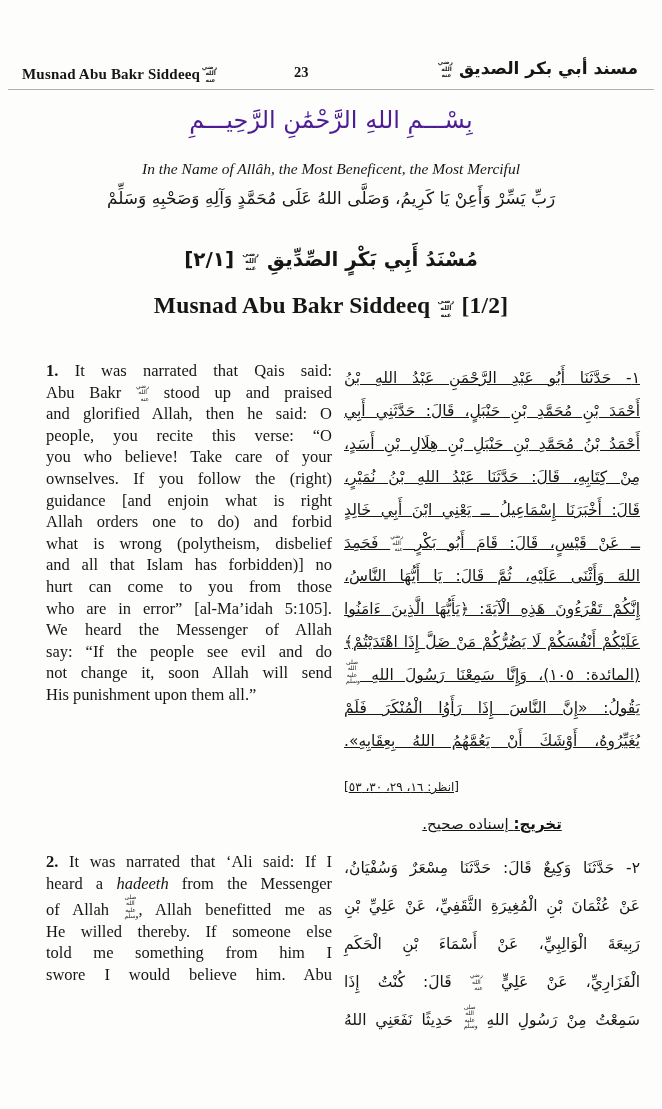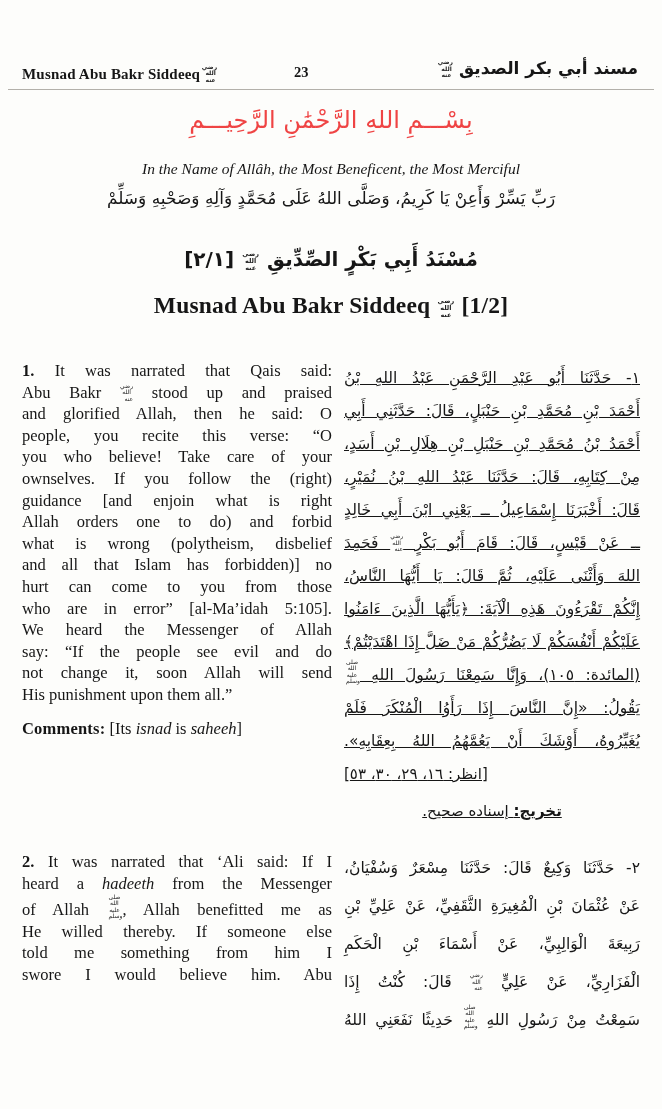--- a/index.html
+++ b/index.html
@@ -17,40 +17,40 @@
     font-family:"DejaVu Sans",sans-serif;
     direction:rtl;
   }
   
   .pg-header{position:absolute;top:62px;left:22px;right:24px;height:24px;}
   .ph-left{position:absolute;left:0;top:2px;font-weight:bold;font-size:15px;letter-spacing:.2px;}
   .ph-center{position:absolute;left:272px;top:2px;font-weight:bold;font-size:14.5px;}
   .ph-right{position:absolute;right:0;top:-4px;font-size:17px;font-weight:bold;}
   .rule{position:absolute;top:89px;left:8px;width:646px;height:1px;background:#b3b0aa;}
   
-  .basmala{position:absolute;top:106px;left:0;width:100%;text-align:center;font-size:24px;color:#ef4444;}
+  .basmala{position:absolute;top:106px;left:0;width:100%;text-align:center;font-size:24px;color:#4c1d95;}
   .basmala-tr{position:absolute;top:160px;left:0;width:100%;text-align:center;font-style:italic;font-size:15.5px;}
   .dua{position:absolute;top:188px;left:0;width:100%;text-align:center;font-size:17px;}
   .title-ar{position:absolute;top:247px;left:0;width:100%;text-align:center;font-size:20px;font-weight:bold;margin:0;}
   .title-en{position:absolute;top:292px;left:0;width:100%;text-align:center;font-size:23.5px;font-weight:bold;margin:0;letter-spacing:.2px;}
   
   .col{position:absolute;}
   .en-col{left:22px;width:310px;font-size:16.5px;}
   .ar-col{left:344px;width:296px;font-size:15.5px;}
-  .en-col .ln{line-height:21.6px;text-align:justify;text-align-last:justify;}
+  .en-col .ln{line-height:21.6px;text-align:justify;text-align-last:justify;margin-left:24px;}
   .endpara .ln:last-child{text-align-last:left;}
   .ar-col .ln{line-height:33px;text-align:justify;text-align-last:justify;word-spacing:-1px;}
   .ar-col.loose .ln{line-height:38px;}
   .en-1{top:360px;}
   .ar-1{top:362px;text-decoration:underline;}
   .en-2{top:851px;}
   .ar-2{top:849px;}
   .comments{margin:13px 0 0 0;font-size:16.5px;}
   .comments b{letter-spacing:.2px;}
-  .ref{margin-top:1px;font-size:15px;text-align:right;text-align-last:left;line-height:30px;}
+  .ref{margin-top:14px;font-size:12px;text-align:right;text-align-last:left;line-height:30px;}
   .takhreej{margin-top:7px;font-size:15px;text-align:center;text-align-last:center;line-height:30px;}
   
   .hon{
     display:inline-block;width:16px;font-size:6px;line-height:1.05;
     text-align:center;vertical-align:-3px;
     font-family:"DejaVu Sans",sans-serif;direction:rtl;
     word-spacing:0;white-space:normal;color:#222;
   }
   .hon.ra{width:13px;}
   .title-en .hon,.title-ar .hon{width:19px;font-size:6.5px;vertical-align:-4px;}
@@ -87,24 +87,20 @@
         <div class="ln">Allah orders one to do) and forbid</div>
         <div class="ln">what is wrong (polytheism, disbelief</div>
         <div class="ln">and all that Islam has forbidden)] no</div>
         <div class="ln">hurt can come to you from those</div>
         <div class="ln">who are in error” [al-Ma’idah 5:105].</div>
         <div class="ln">We heard the Messenger of Allah</div>
         <div class="ln">say: “If the people see evil and do</div>
         <div class="ln">not change it, soon Allah will send</div>
         <div class="ln">His punishment upon them all.”</div>
       </div>
-    <p class="comments">
-      <b>Comments:</b>
-      <span>[Its <i>isnad</i> is <i>saheeh</i>]</span>
-    </p>
   </section>
 
   <section class="col ar-col ar ar-1">
     <div class="lines">
         <div class="ln">١- حَدَّثَنَا أَبُو عَبْدِ الرَّحْمَنِ عَبْدُ اللهِ بْنُ</div>
         <div class="ln">أَحْمَدَ بْنِ مُحَمَّدِ بْنِ حَنْبَلٍ، قَالَ: حَدَّثَنِي أَبِي</div>
         <div class="ln">أَحْمَدُ بْنُ مُحَمَّدِ بْنِ حَنْبَلِ بْنِ هِلَالِ بْنِ أَسَدٍ،</div>
         <div class="ln">مِنْ كِتَابِهِ، قَالَ: حَدَّثَنَا عَبْدُ اللهِ بْنُ نُمَيْرٍ،</div>
         <div class="ln">قَالَ: أَخْبَرَنَا إِسْمَاعِيلُ ــ يَعْنِي ابْنَ أَبِي خَالِدٍ</div>
         <div class="ln">ــ عَنْ قَيْسٍ، قَالَ: قَامَ أَبُو بَكْرٍ <span class="hon ra">رضي الله عنه</span> فَحَمِدَ</div>

